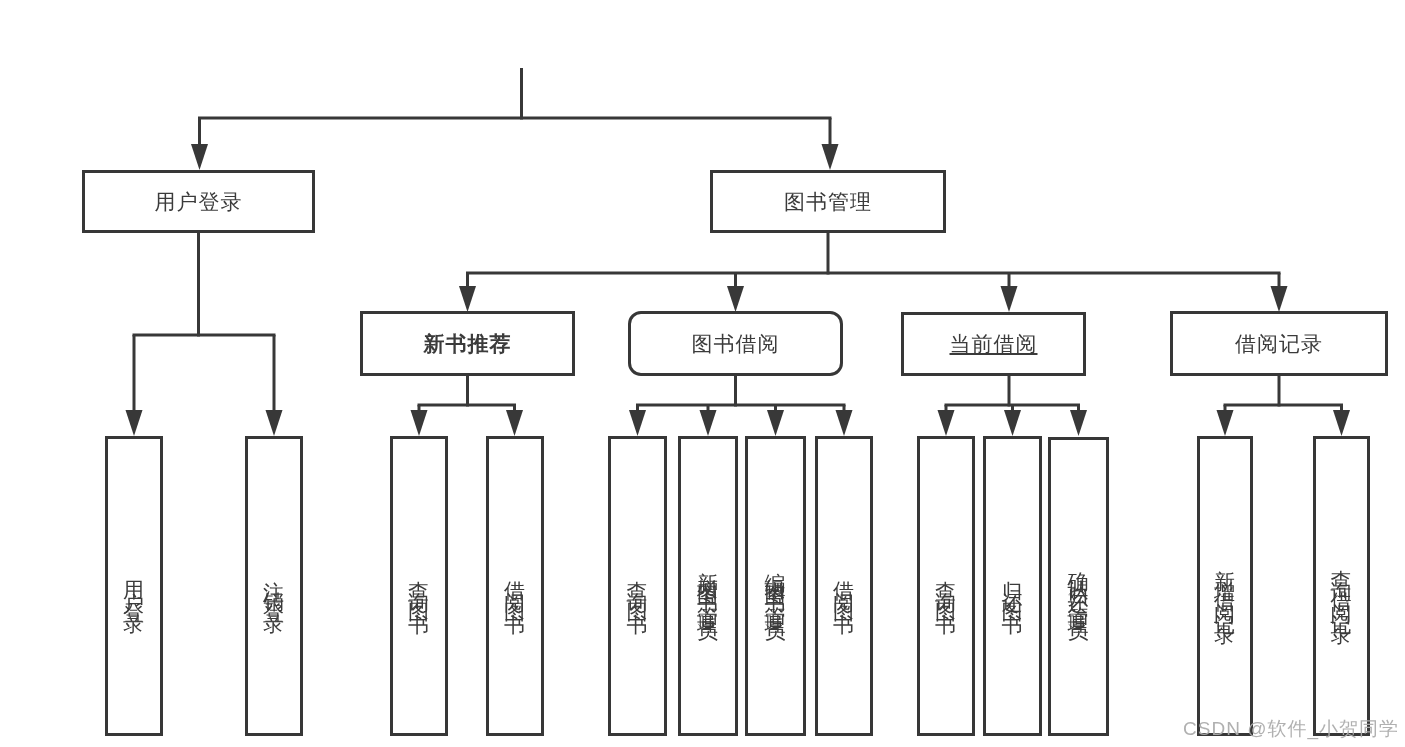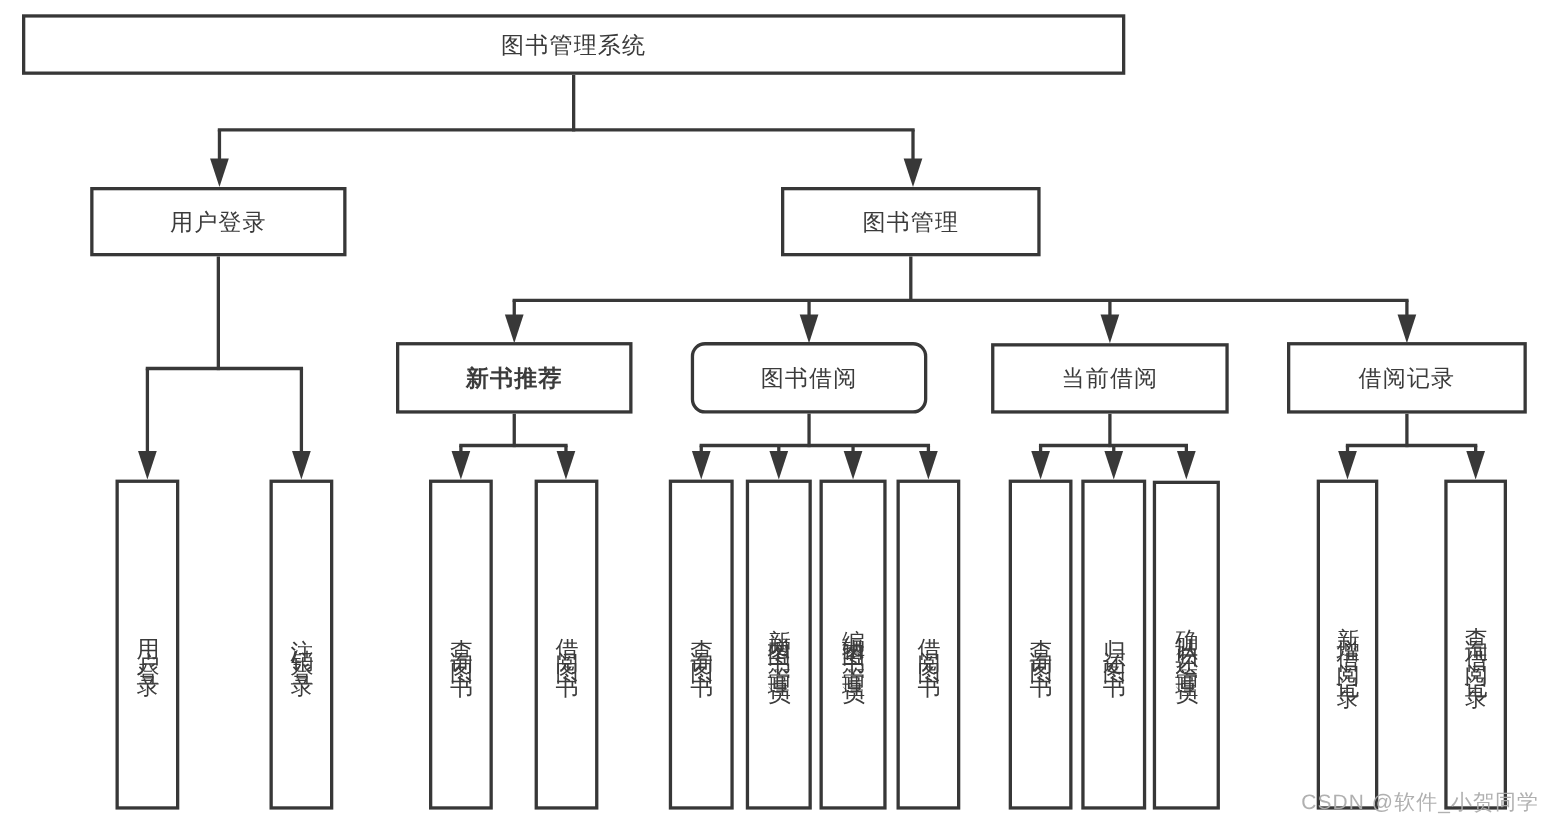--- a/index.html
+++ b/index.html
@@ -119,38 +119,35 @@
     <polygon class="ah" points="1070,410 1087,410 1078.5,436"></polygon>
 
     <line class="ln" x1="1279" y1="376" x2="1279" y2="406.5"></line>
     <line class="ln" x1="1223.5" y1="405" x2="1343" y2="405"></line>
     <line class="ln" x1="1225" y1="405" x2="1225" y2="416"></line>
     <line class="ln" x1="1341.5" y1="405" x2="1341.5" y2="416"></line>
     <polygon class="ah" points="1216.5,410 1233.5,410 1225,436"></polygon>
     <polygon class="ah" points="1333,410 1350,410 1341.5,436"></polygon>
   </svg>
 
-  <div class="box" style="left:20px; top:13px; width:1003px; height:55px;">
-    <span class="hlabel">图书管理系统</span>
-  </div>
 
   <div class="box" style="left:82px; top:170px; width:233px; height:63px;">
     <span class="hlabel">用户登录</span>
   </div>
   <div class="box" style="left:710px; top:170px; width:236px; height:63px;">
     <span class="hlabel">图书管理</span>
   </div>
 
   <div class="box" style="left:360px; top:311px; width:215px; height:65px;font-weight:bold;">
     <span class="hlabel">新书推荐</span>
   </div>
   <div class="box" style="left:628px; top:311px; width:215px; height:65px;border-radius:13px;">
     <span class="hlabel">图书借阅</span>
   </div>
-  <div class="box" style="left:901px; top:312px; width:216px; height:64px;">
+  <div class="box" style="left:901px; top:312px; width:185px; height:64px;text-decoration:underline;">
     <span class="hlabel">当前借阅</span>
   </div>
   <div class="box" style="left:1170px; top:311px; width:218px; height:65px;font-family:Liberation Mono, monospace;">
     <span class="hlabel">借阅记录</span>
   </div>
 
   <div class="box" style="left:105px; top:436px; width:58px; height:300px;">
     <span class="vlabel">用户登录</span>
   </div>
   <div class="box" style="left:245px; top:436px; width:58px; height:300px;">

